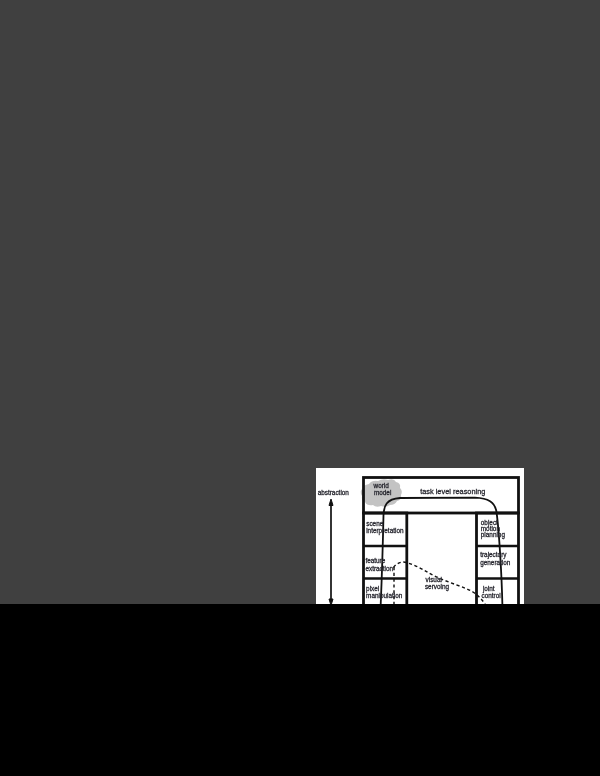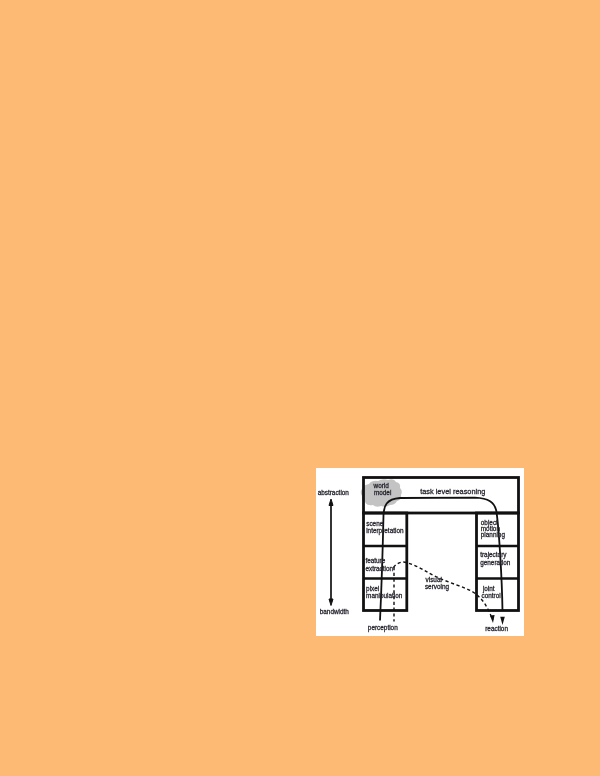--- a/index.html
+++ b/index.html
@@ -1,16 +1,16 @@
 <!DOCTYPE html>
 <html><head>
 <meta charset="utf-8">
 <style>
   html,body{margin:0;padding:0;background:#000;}
-  #page{position:relative;width:600px;height:776px;background:#fdba74;overflow:hidden;
+  #page{position:relative;width:600px;height:604px;background:#404040;overflow:hidden;
         font-family:"Liberation Sans",sans-serif;}
   #panel{position:absolute;left:316px;top:468px;width:208px;height:168px;background:#fff;}
   svg{display:block;}
   text{fill:#26262e;}
 </style>
 </head>
 <body>
 <div id="page">
 
 <div id="panel">

